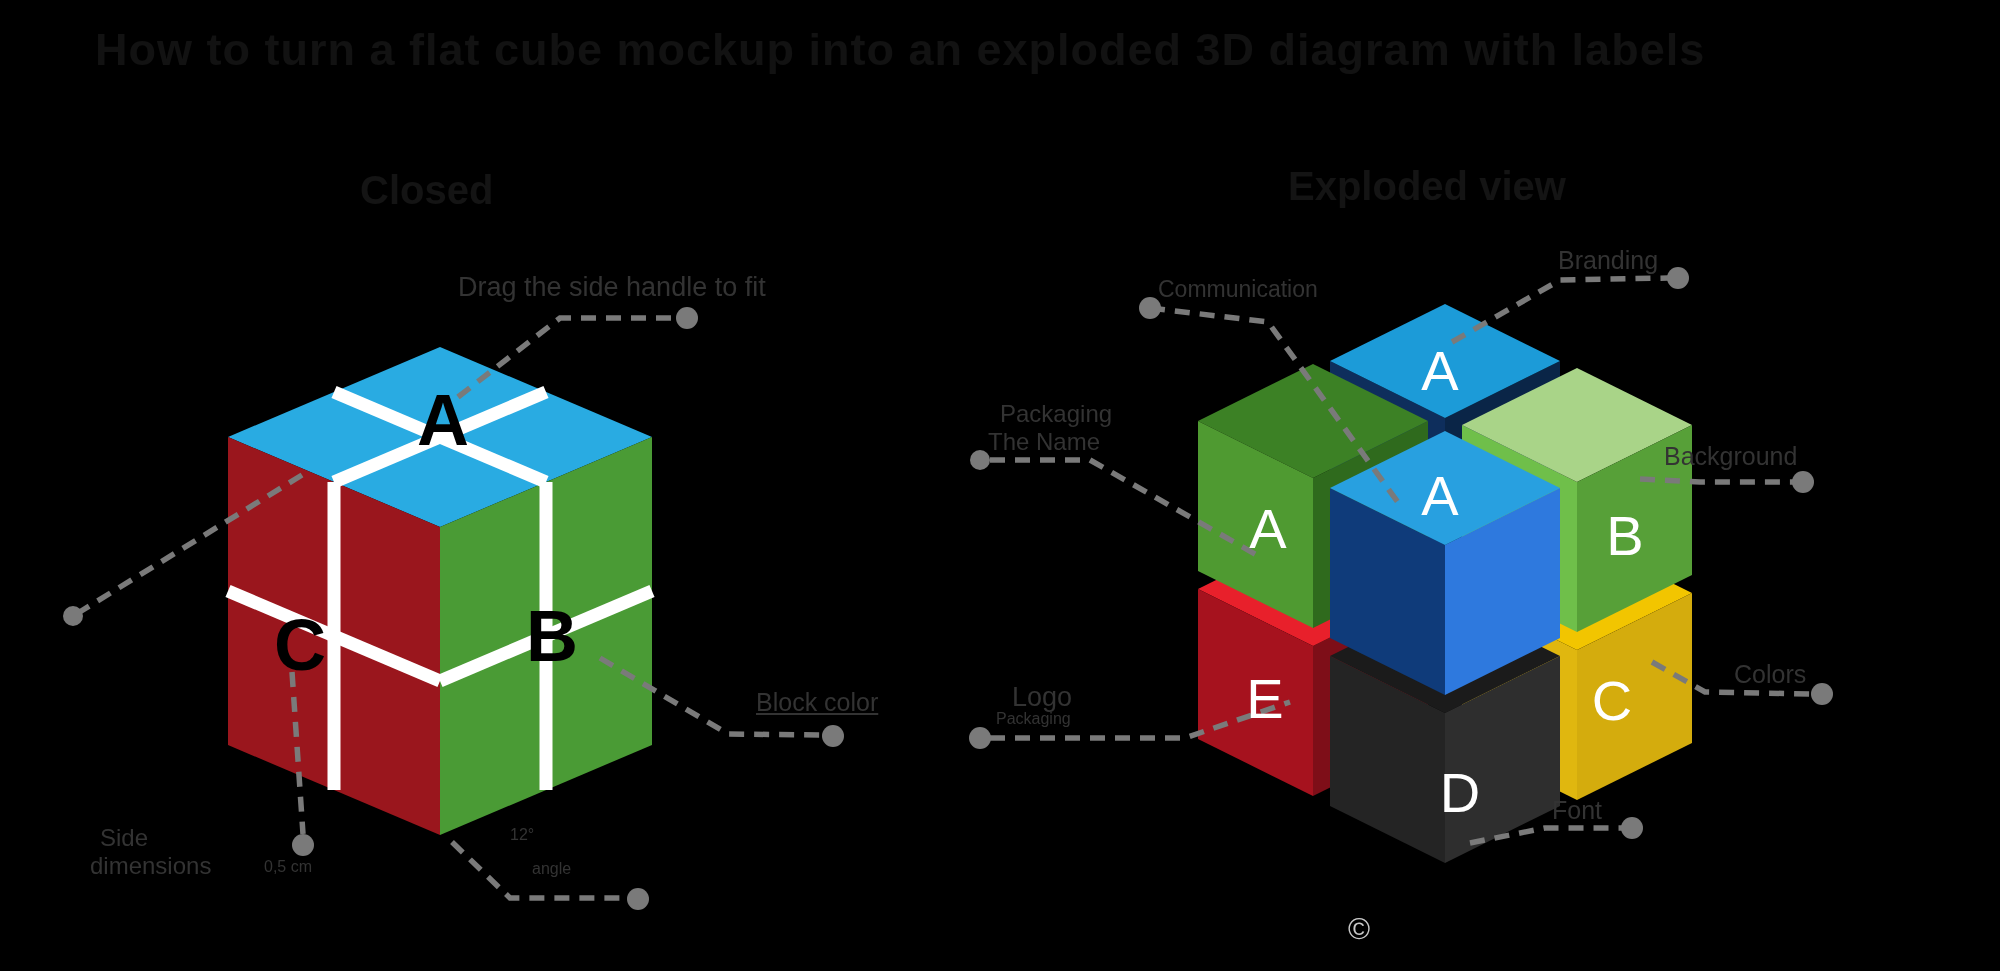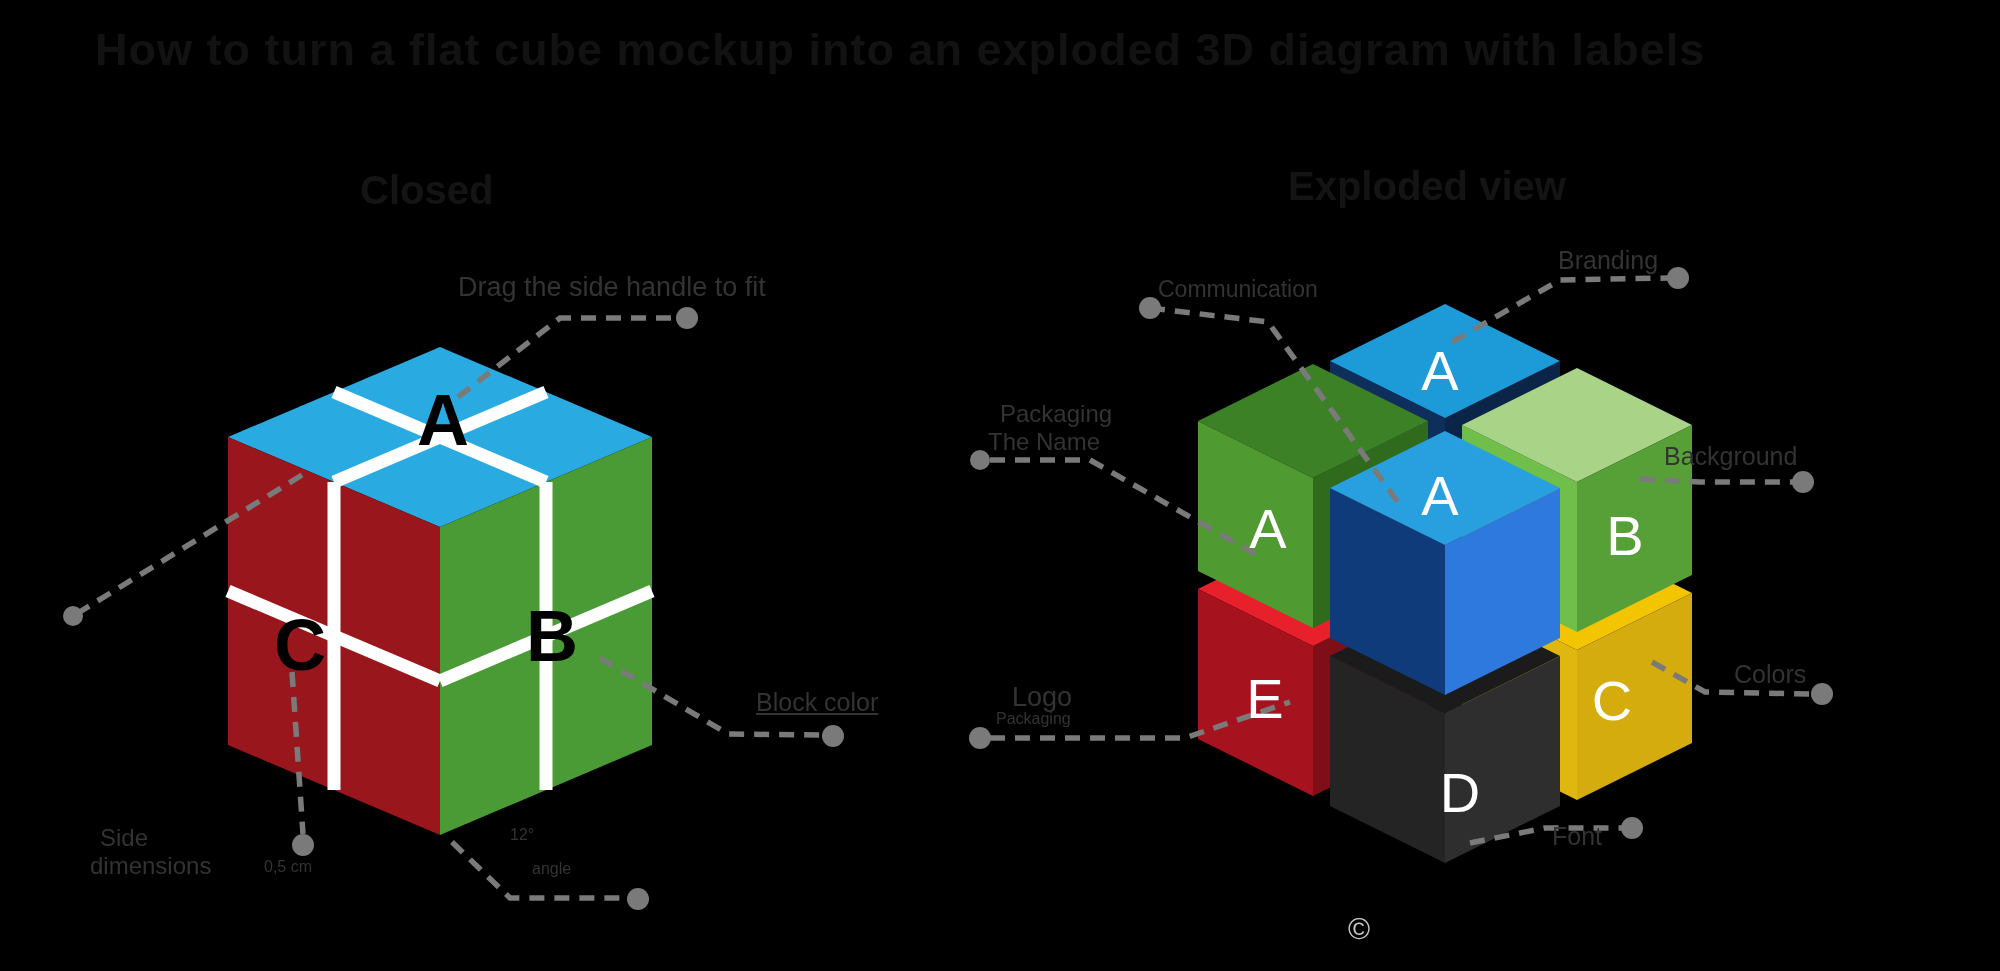--- a/index.html
+++ b/index.html
@@ -128,21 +128,21 @@
   <div class="txt lbl-sm" style="left:532px;top:860px;text-align:center;">angle</div>
 
   <div class="txt lbl" style="left:1558px;top:246px;">Branding</div>
   <div class="txt lbl" style="left:1158px;top:276px;font-size:23px;">Communication</div>
   <div class="txt lbl" style="left:1000px;top:400px;font-size:24px;">Packaging</div>
   <div class="txt lbl" style="left:988px;top:428px;font-size:24px;">The Name</div>
   <div class="txt lbl" style="left:1664px;top:442px;">Background</div>
   <div class="txt lbl" style="left:1012px;top:682px;font-size:27px;">Logo</div>
   <div class="txt lbl" style="left:996px;top:710px;font-size:16px;">Packaging</div>
   <div class="txt lbl" style="left:1734px;top:660px;">Colors</div>
-  <div class="txt lbl" style="left:1552px;top:796px;margin-top:26px;">Font</div>
+  <div class="txt lbl" style="left:1552px;top:796px;">Font</div>
 
   <div class="cube-letter-dark" style="left:443px;top:420px;">A</div>
   <div class="cube-letter-dark" style="left:300px;top:645px;">C</div>
   <div class="cube-letter-dark" style="left:552px;top:636px;">B</div>
 
   <div class="cube-letter-light" style="left:1440px;top:370px;">A</div>
   <div class="cube-letter-light" style="left:1440px;top:495px;">A</div>
   <div class="cube-letter-light" style="left:1268px;top:528px;">A</div>
   <div class="cube-letter-light" style="left:1625px;top:535px;">B</div>
   <div class="cube-letter-light" style="left:1265px;top:698px;">E</div>

